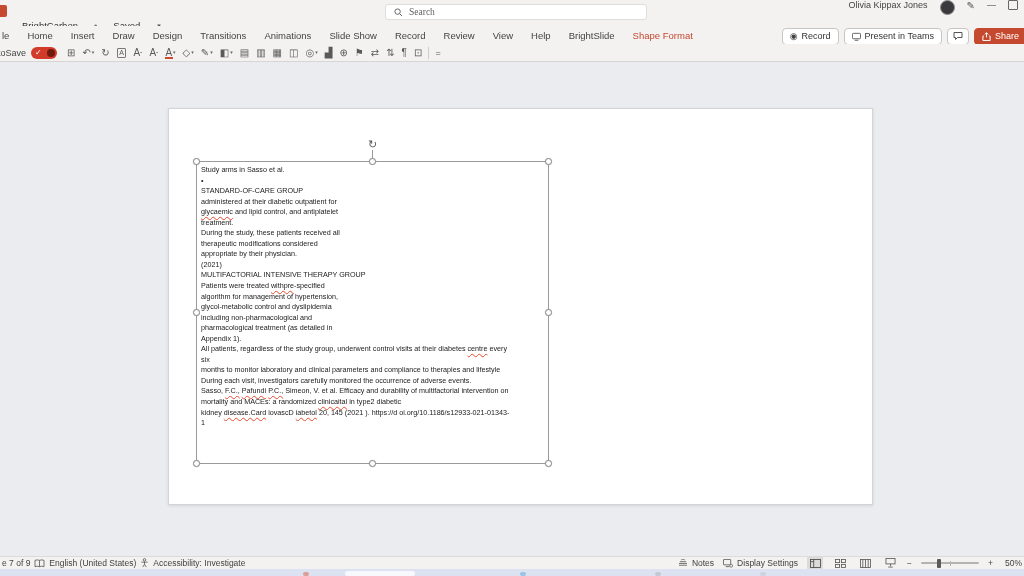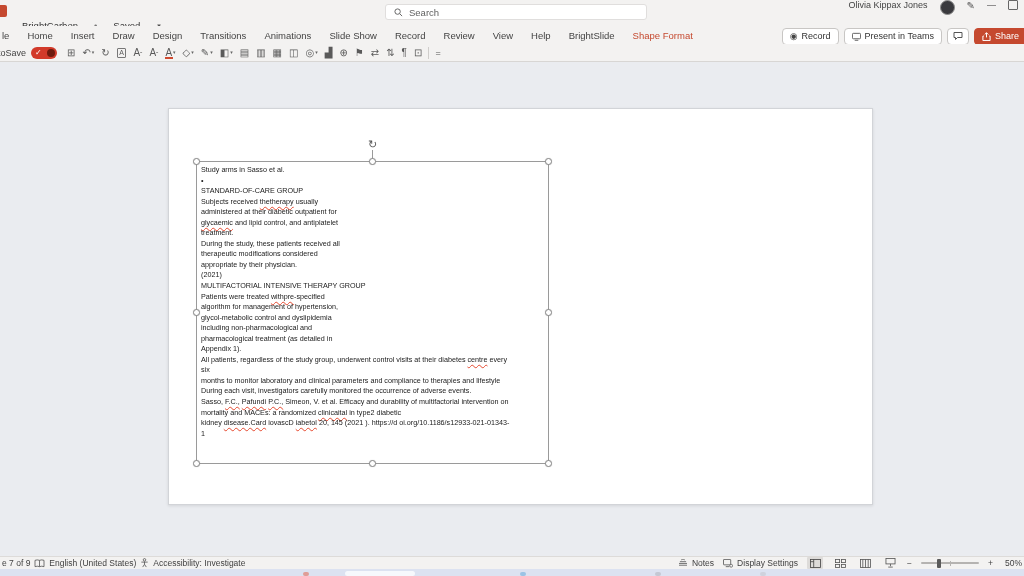--- a/index.html
+++ b/index.html
@@ -6,21 +6,21 @@
   body{width:1024px;height:576px;overflow:hidden;font-family:"Liberation Sans",sans-serif;-webkit-font-smoothing:antialiased;}
   .app{position:relative;width:1024px;height:576px;background:#eaecf0;overflow:hidden;}
 
   
   .titlebar{position:absolute;left:0;top:0;width:1024px;height:26px;background:#f3f2f1;}
   .pptlogo{position:absolute;left:-5px;top:5px;width:12px;height:12px;background:#c5492f;border-radius:2px;}
   .doctitle{position:absolute;left:22px;top:20px;font-size:9.5px;color:#333;display:flex;align-items:center;gap:16px;}
   .doctitle .sep{color:#777;}
   .doctitle .chev{font-size:7px;color:#555;margin-left:1px;}
   .searchbox{position:absolute;left:385px;top:4px;width:262px;height:16px;background:#fff;border:1px solid #e0dedd;border-radius:3px;display:flex;align-items:center;padding-left:8px;gap:6px;box-sizing:border-box;}
-  .searchbox .ph{font-size:9.5px;color:#616161;}
+  .searchbox .ph{font-size:9.5px;color:#616161;font-family:Liberation Serif, serif;}
   .tb-right{position:absolute;right:6px;top:0;height:26px;display:flex;gap:12px;}
   .username{font-size:9px;color:#444;}
   .avatar{width:13px;height:13px;border-radius:50%;background:#3a3a3e;border:1px solid #8c8c8c;}
   .penicon{font-size:10px;color:#555;}
   .winbtn{font-size:9px;color:#555;}
   .restore{width:8px;height:8px;border:1px solid #666;border-radius:1px;display:inline-block;}
 
   
   .tabsrow{position:absolute;left:0;top:26px;width:1024px;height:18px;background:#f3f2f1;display:flex;align-items:center;}
   .rtabs{display:flex;align-items:center;height:18px;}
@@ -242,21 +242,20 @@
     <span class="qoverflow">=</span>
   </div>
 
   <div class="workspace">
     <div class="slide">
       <div class="textbox">
         <div class="tb-text" id="tbtext">
             <div class="ln">Study arms in Sasso et al.</div>
             <div class="ln">•</div>
             <div class="ln">STANDARD-OF-CARE GROUP</div>
-            <div class="ln">Subjects received <span class="sp">thetherapy</span> usually</div>
             <div class="ln">administered at their diabetic outpatient for</div>
             <div class="ln"><span class="sp">glycaemic</span> and lipid control, and antiplatelet</div>
             <div class="ln">treatment.</div>
             <div class="ln">During the study, these patients received all</div>
             <div class="ln">therapeutic modifications considered</div>
             <div class="ln">appropriate by their physician.</div>
             <div class="ln">(2021)</div>
             <div class="ln">MULTIFACTORIAL INTENSIVE THERAPY GROUP</div>
             <div class="ln">Patients were treated <span class="sp">withpre</span>-specified</div>
             <div class="ln">algorithm for management of hypertension,</div>

